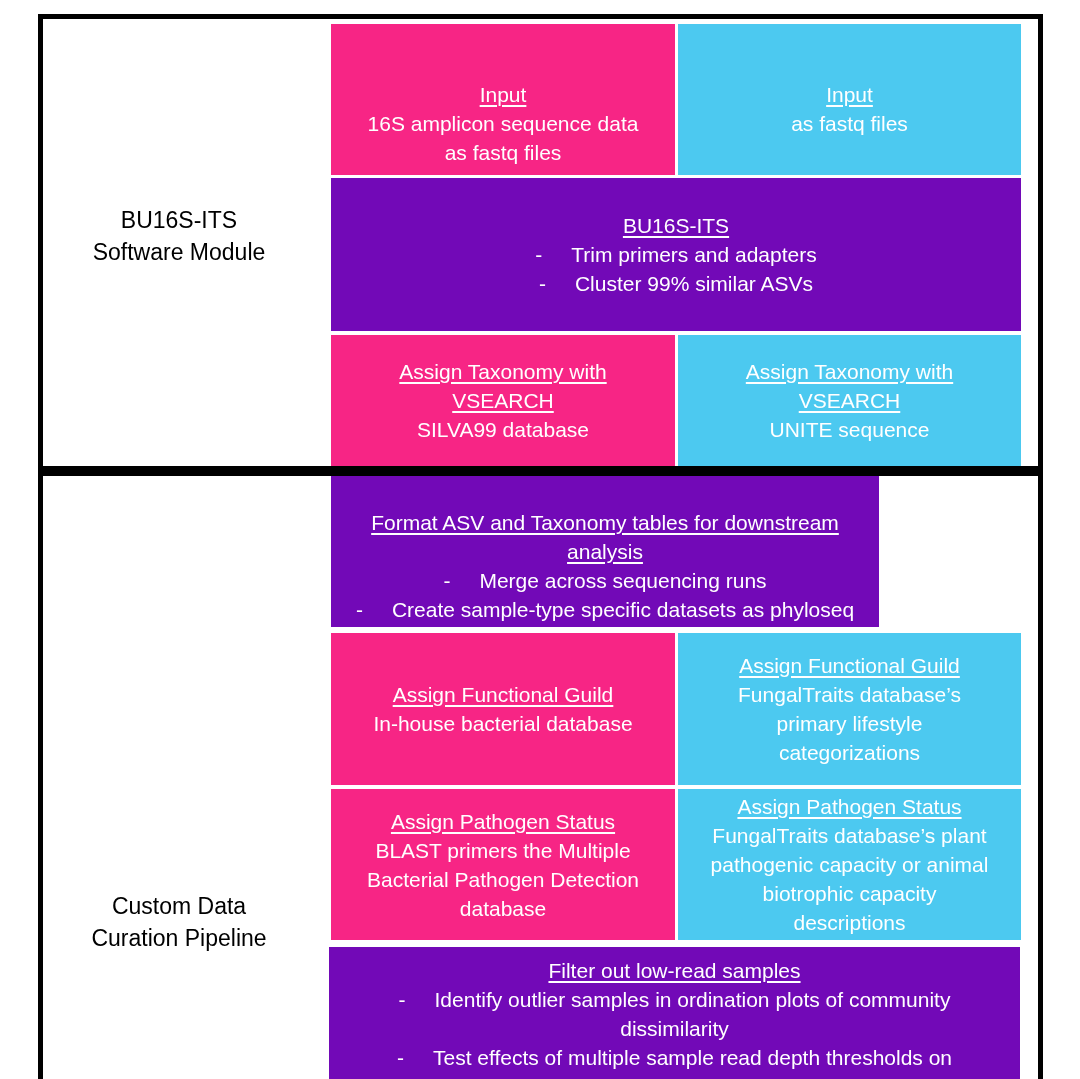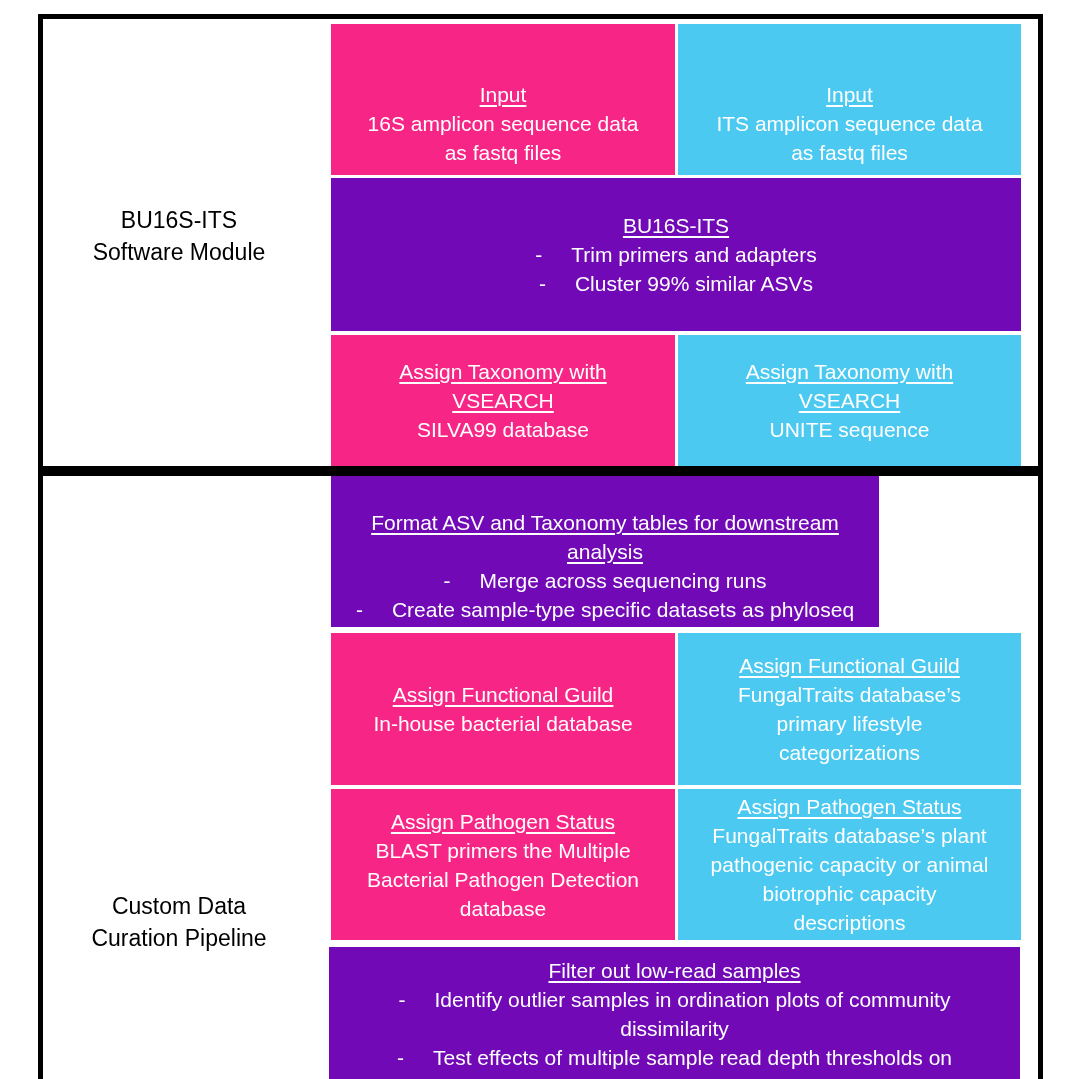--- a/index.html
+++ b/index.html
@@ -36,21 +36,20 @@
   <span class="line">Curation Pipeline</span>
 </div>
 
 <div class="box pink top" style="left:331px; top:24px; width:344px; height:151px; padding-top:56px;">
   <span class="title">Input</span>
   <span class="line">16S amplicon sequence data</span>
   <span class="line">as fastq files</span>
 </div>
 <div class="box cyan top" style="left:678px; top:24px; width:343px; height:151px; padding-top:56px;">
   <span class="title">Input</span>
-  <span class="line">ITS amplicon sequence data</span>
   <span class="line">as fastq files</span>
 </div>
 
 <div class="box purple" style="left:331px; top:178px; width:690px; height:153px;">
   <span class="title">BU16S-ITS</span>
   <span class="bullet"><span class="dash">-</span><span>Trim primers and adapters</span></span>
   <span class="bullet"><span class="dash">-</span><span>Cluster 99% similar ASVs</span></span>
 </div>
 
 <div class="box pink top" style="left:331px; top:335px; width:344px; height:131px; padding-top:22px;">

